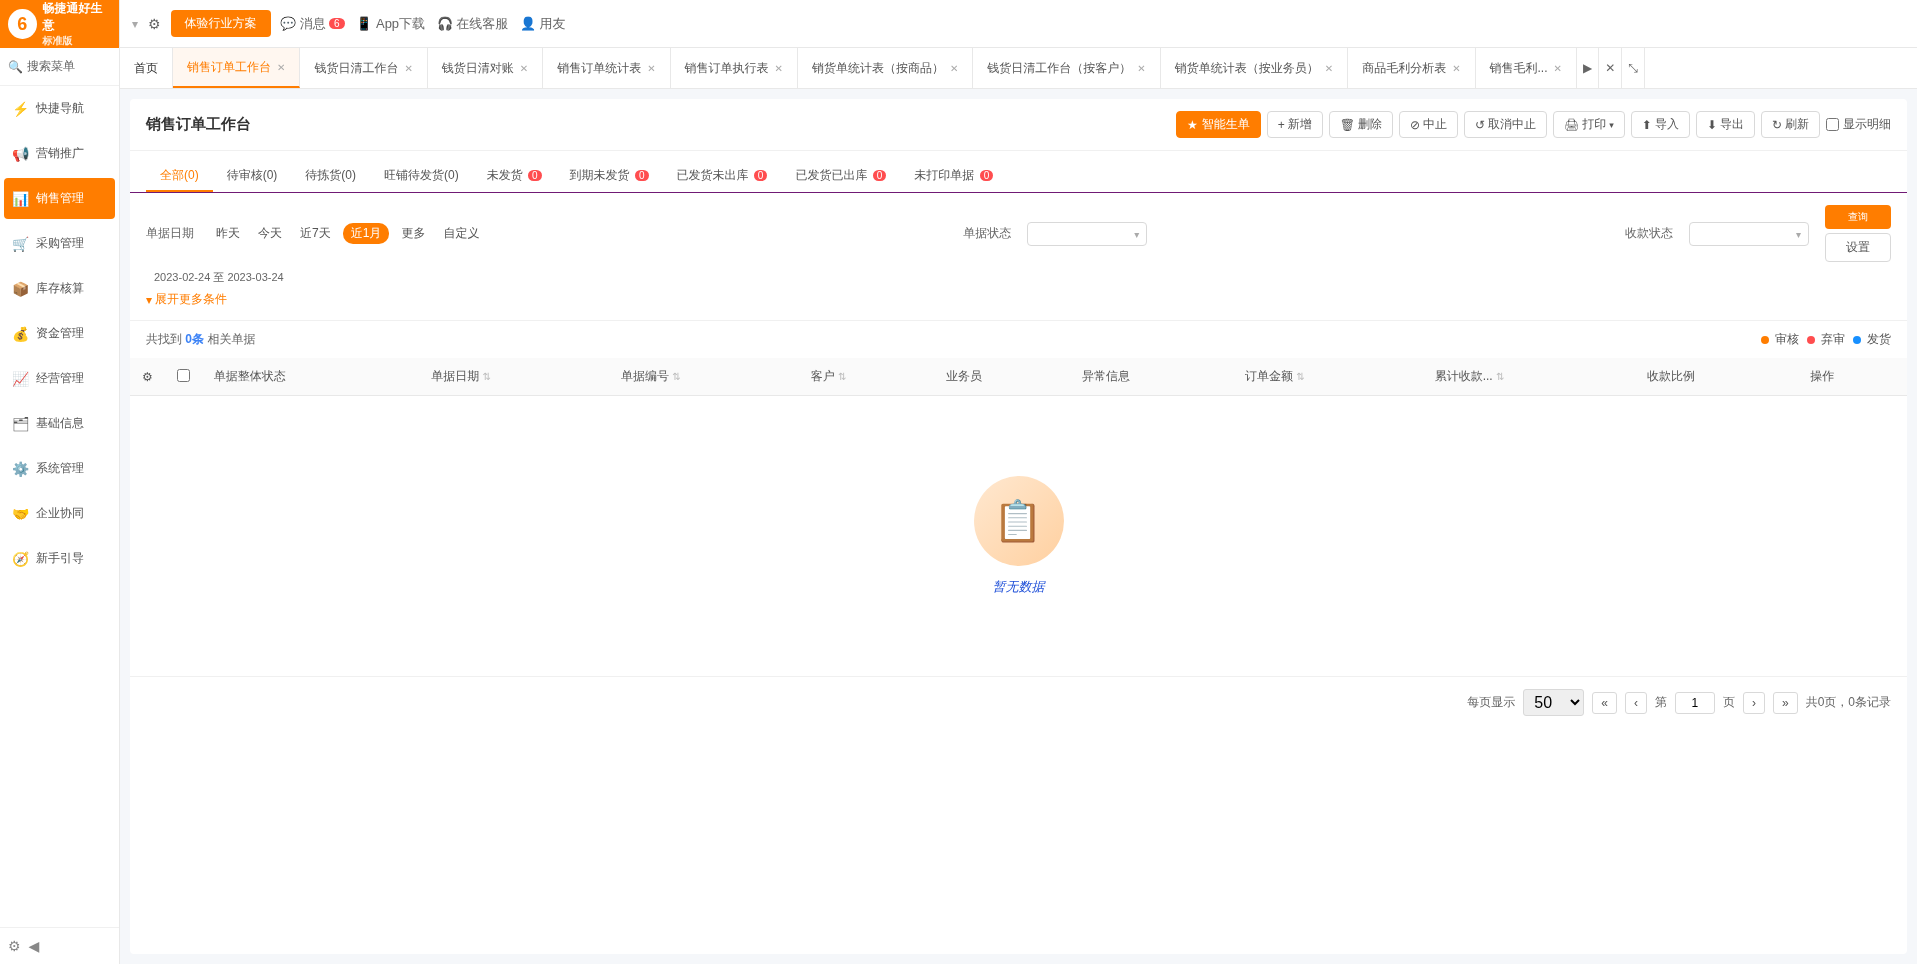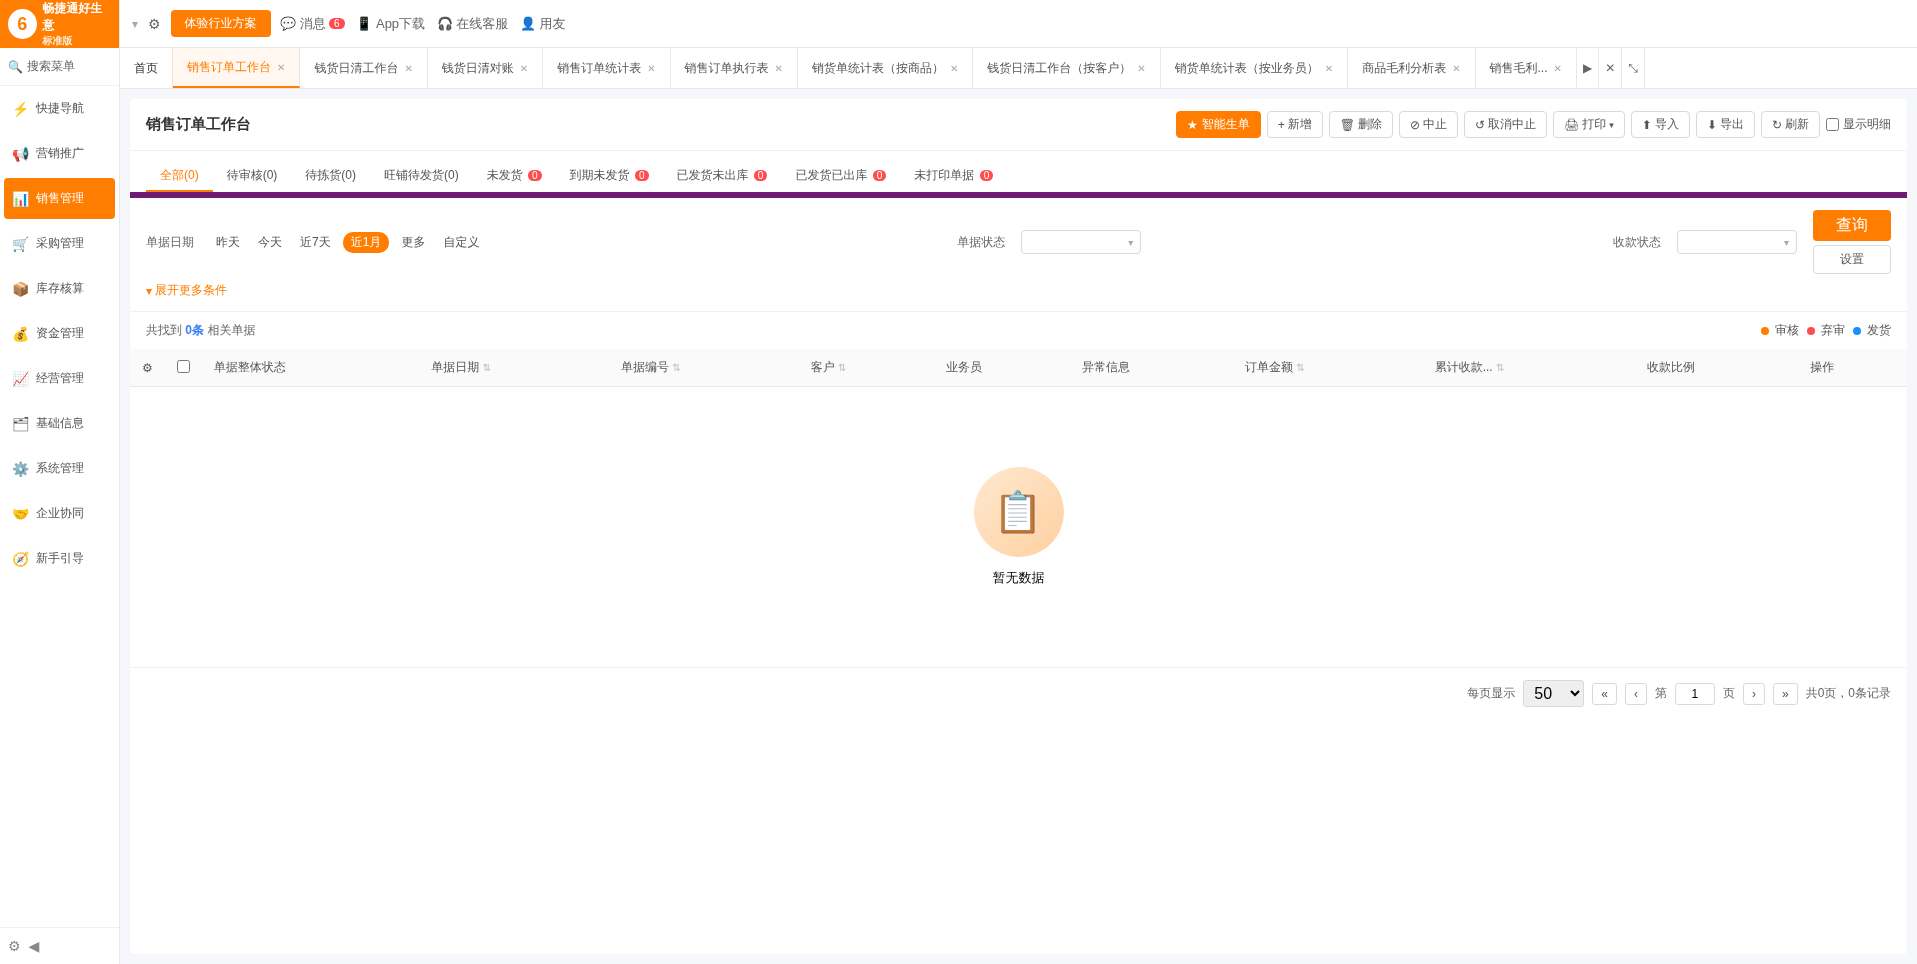--- a/index.html
+++ b/index.html
@@ -39,38 +39,38 @@
     .page-content { background: #fff; margin: 10px; border-radius: 4px; min-height: calc(100% - 20px); }
 
     
     .page-header { padding: 12px 16px; display: flex; align-items: center; justify-content: space-between; border-bottom: 1px solid #f0f0f0; }
     .page-title { font-size: 15px; font-weight: bold; color: #333; }
     .page-header-actions { display: flex; align-items: center; gap: 6px; }
     .action-btn { border: 1px solid #d9d9d9; background: #fff; border-radius: 4px; padding: 4px 10px; cursor: pointer; font-size: 12px; color: #555; display: flex; align-items: center; gap: 3px; }
     .action-btn.primary { background: #ff7d00; color: #fff; border-color: #ff7d00; }
 
     
-    .sub-tabs { padding: 10px 16px 0; border-bottom: 6px solid #701a75; display: flex; gap: 0; }
+    .sub-tabs { padding: 10px 16px 0; border-bottom: 1px solid #701a75; display: flex; gap: 0; }
     .sub-tab { padding: 6px 14px; cursor: pointer; color: #555; font-size: 12px; border-bottom: 2px solid transparent; }
     .sub-tab.active { color: #ff7d00; border-bottom: 2px solid #ff7d00; }
     .sub-tab .count-badge { background: #ff4d4f; color: #fff; border-radius: 10px; font-size: 10px; padding: 0 4px; margin-left: 2px; }
 
     
     .filter-area { padding: 12px 16px; border-bottom: 1px solid #f0f0f0; }
     .filter-row { display: flex; align-items: center; gap: 16px; margin-bottom: 8px; }
     .filter-label { color: #666; font-size: 12px; white-space: nowrap; }
     .filter-date-options { display: flex; gap: 6px; align-items: flex-start; flex-wrap: wrap; }
     .date-option { color: #555; cursor: pointer; font-size: 12px; padding: 2px 6px; border-radius: 3px; }
     .date-option.active { background: #ff7d00; color: #fff; border-radius: 10px; padding: 2px 8px; }
     .date-range { color: #666; font-size: 11px; margin-top: 4px; margin-left: 8px; }
     .filter-select { border: 1px solid #d9d9d9; border-radius: 4px; padding: 4px 24px 4px 8px; font-size: 12px; color: #555; background: #fff; cursor: pointer; min-width: 120px; appearance: none; position: relative; }
     .filter-select-wrap { position: relative; display: inline-block; }
     .filter-select-wrap::after { content: '▾'; position: absolute; right: 8px; top: 50%; transform: translateY(-50%); color: #aaa; pointer-events: none; font-size: 10px; }
     .expand-btn { color: #ff7d00; cursor: pointer; font-size: 12px; border: none; background: none; display: flex; align-items: center; gap: 3px; }
-    .query-btn { background: #ff7d00; color: #fff; border: none; border-radius: 4px; padding: 5px 23px; cursor: pointer; font-size: 16px; }
+    .query-btn { background: #ff7d00; color: #fff; border: none; border-radius: 4px; padding: 5px 23px; cursor: pointer; font-size: 10px; }
     .settings-btn { background: #fff; color: #555; border: 1px solid #d9d9d9; border-radius: 4px; padding: 5px 16px; cursor: pointer; font-size: 12px; }
 
     
     .table-header { padding: 10px 16px; display: flex; align-items: center; justify-content: space-between; }
     .table-count { color: #666; font-size: 12px; }
     .table-count em { color: #3b82f6; font-style: normal; font-weight: bold; }
     .table-action-group { display: flex; gap: 8px; }
     .tbl-action-btn { color: #555; cursor: pointer; font-size: 12px; display: flex; align-items: center; gap: 3px; }
     .tbl-action-btn .dot { width: 8px; height: 8px; border-radius: 50%; display: inline-block; margin-right: 3px; }
     .tbl-action-btn .dot.orange { background: #ff7d00; }
@@ -354,20 +354,21 @@
           <div class="filter-select-wrap">
             <select class="filter-select">
               <option value=""></option>
             </select>
           </div>
           <div style="display:flex;flex-direction:column;gap:4px;">
             <button class="query-btn">查询</button>
             <button class="settings-btn">设置</button>
           </div>
         </div>
+        <div class="date-range">2023-02-24 至 2023-03-24</div>
         <div style="text-align:center;margin-top:6px;">
           <button class="expand-btn">
             <span>▾</span>
             <span>展开更多条件</span>
           </button>
         </div>
       </div>
 
       <div class="table-header">
         <div class="table-count">
@@ -436,21 +437,21 @@
               </th>
             </tr>
           </thead>
           <tbody>
           </tbody>
         </table>
       </div>
 
       <div class="empty-state">
         <div style="width:90px;height:90px;background:linear-gradient(135deg,#ffe8d0,#ffd0a0);border-radius:50%;display:flex;align-items:center;justify-content:center;font-size:40px;margin-bottom:12px;color:#ff9050;">📋</div>
-        <span style="color:#000000;font-size:13px;">暂无数据</span>
+        <span style="color:#1d4ed8;font-size:13px;font-style:italic;">暂无数据</span>
       </div>
 
       <div class="pagination">
         <span class="pagination-label">每页显示</span>
         <select class="pagination-select">
           <option>50</option>
           <option>10</option>
           <option>20</option>
           <option>100</option>
         </select>

